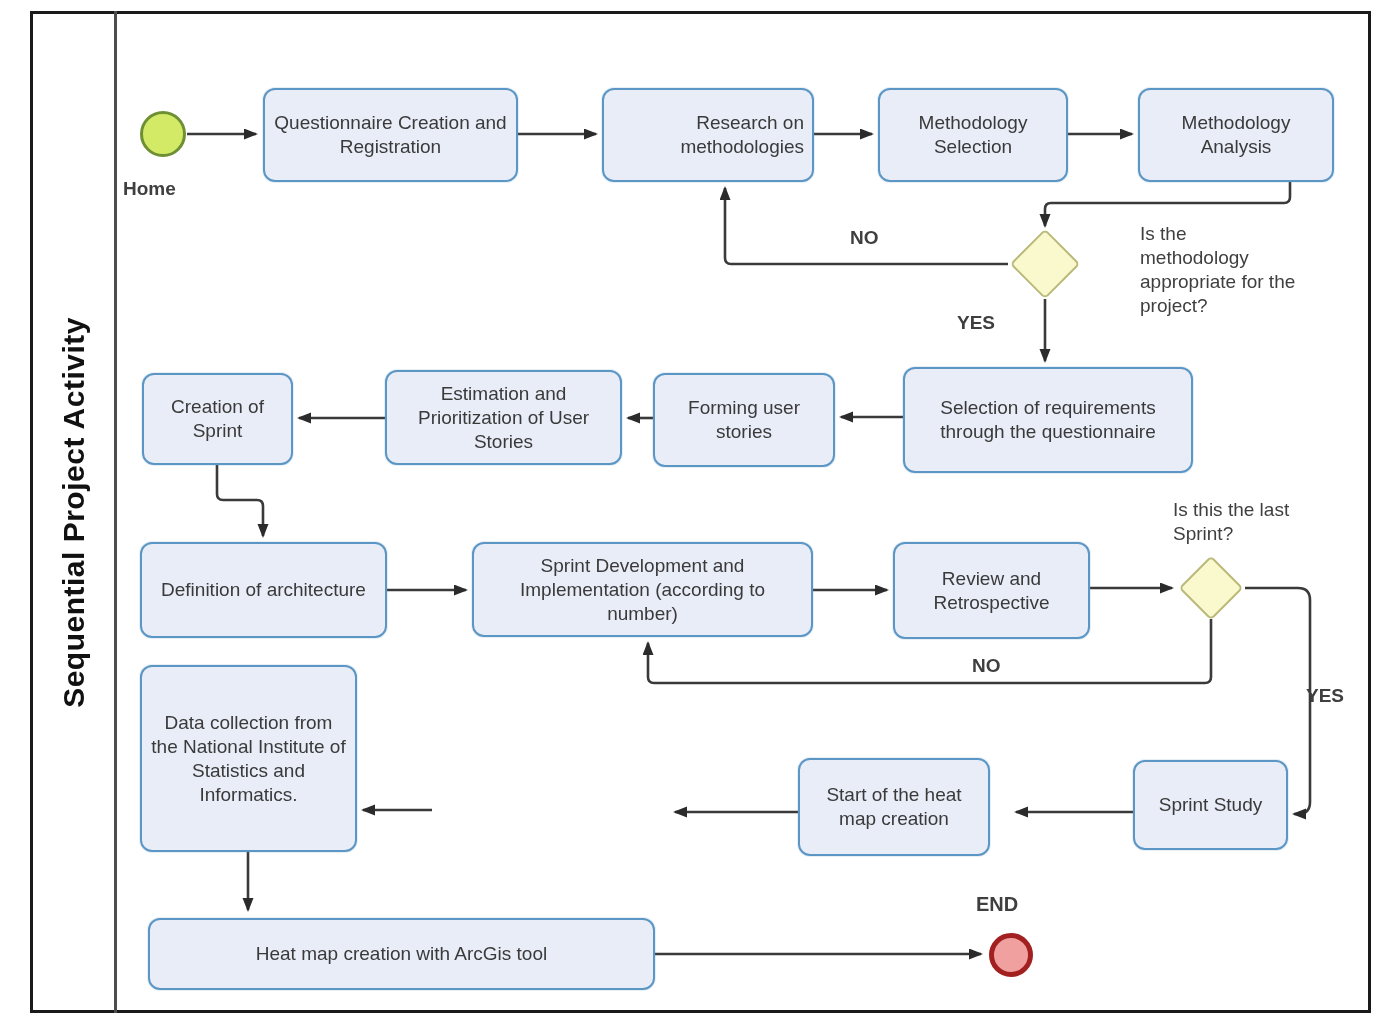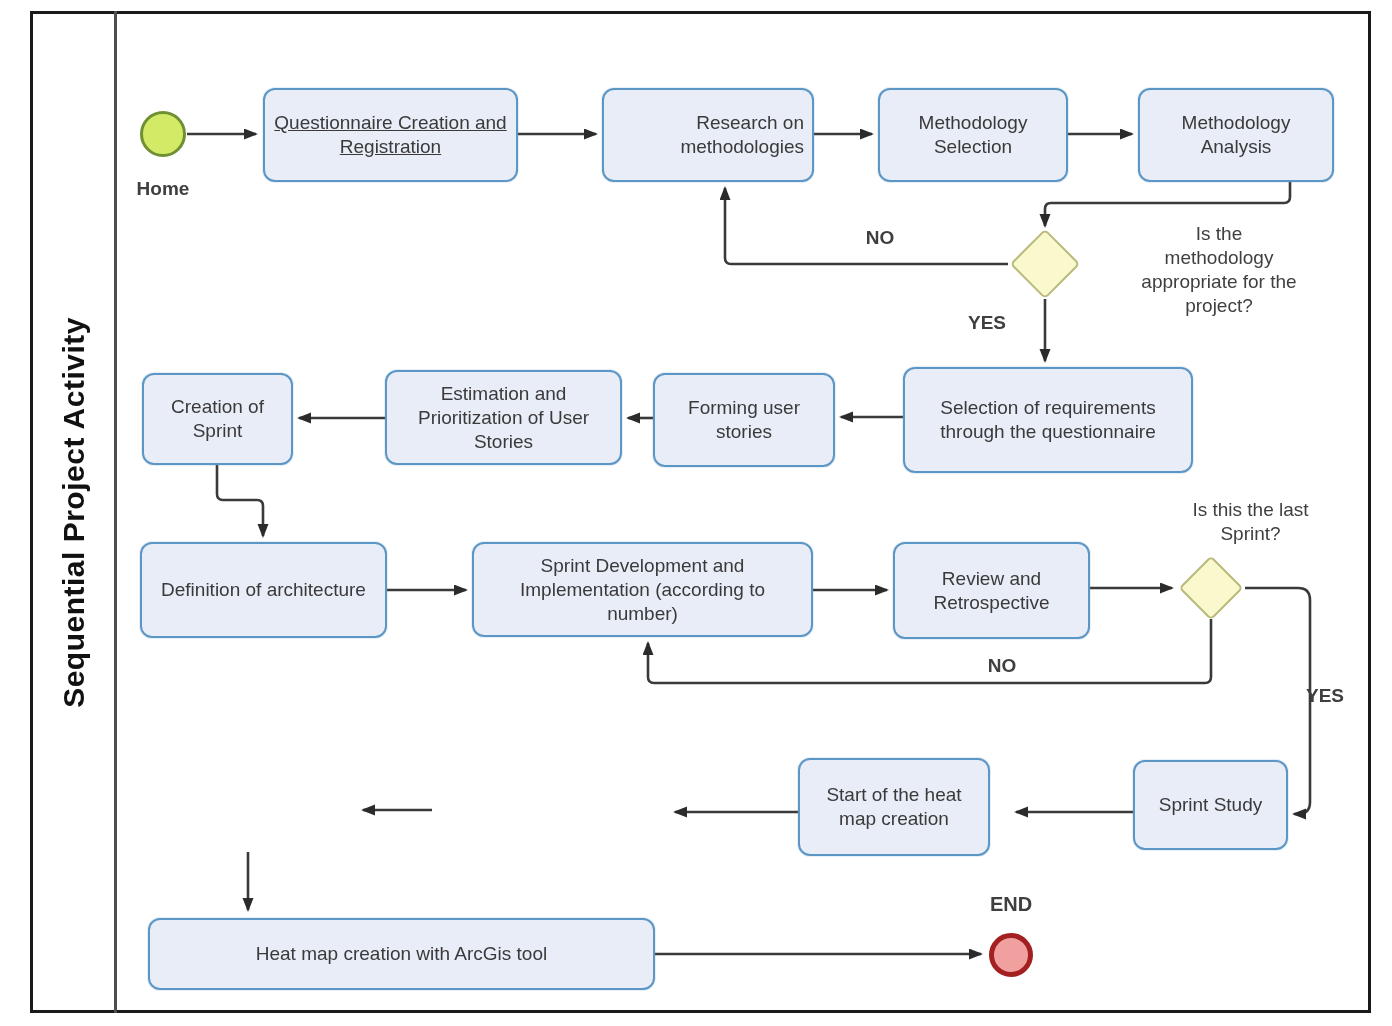--- a/index.html
+++ b/index.html
@@ -41,21 +41,21 @@
     background:var(--c-start_fill,#d3ea67);
     border:3px solid var(--c-start_border,#6f8f33);
     border-radius:50%;
   }
   .event-end{
     background:var(--c-end_fill,#f1a0a0);
     border:5px solid var(--c-end_border,#a32020);
     border-radius:50%;
   }
   .lbl{
-    position:absolute;z-index:3;text-align:center;color:#3f3f3f;
+    position:absolute;z-index:3;text-align:left;color:#3f3f3f;
     font-size:19px;line-height:24px;
   }
   .lbl.strong{font-weight:bold;}
 </style>
 </head>
 <body>
 
 <div class="canvas">
   <div class="frame"></div>
   <div class="lane-divider"></div>
@@ -93,21 +93,21 @@
       <path marker-end="url(#ah)" d="M655,954 H981"></path>
     </g>
   </svg>
 
   <div class="node event-start" style="left:140px;top:111px;width:46px;height:46px;"></div>
   <div class="lbl strong" style="left:123px;top:177px;width:80px;">Home</div>
 
   <div class="node event-end" style="left:989px;top:933px;width:44px;height:44px;"></div>
   <div class="lbl strong" style="left:976px;top:892px;width:70px;font-size:20px;">END</div>
 
-  <div class="node task" style="left:263px;top:88px;width:255px;height:94px;text-decoration:underline;">
+  <div class="node task" style="left:263px;top:88px;width:255px;height:94px;">
     <span>Questionnaire Creation and Registration</span>
     </div>
   <div class="node task" style="left:602px;top:88px;width:212px;height:94px;text-align:right;">
     <span>Research on methodologies</span>
     </div>
   <div class="node task" style="left:878px;top:88px;width:190px;height:94px;">
     <span>Methodology Selection</span>
     </div>
   <div class="node task" style="left:1138px;top:88px;width:196px;height:94px;">
     <span>Methodology Analysis</span>
@@ -145,17 +145,20 @@
   <div class="lbl" style="left:1173px;top:498px;width:155px;">Is this the last Sprint?</div>
   <div class="lbl strong" style="left:972px;top:654px;width:60px;">NO</div>
   <div class="lbl strong" style="left:1306px;top:684px;width:58px;text-align:left;">YES</div>
 
   <div class="node task" style="left:1133px;top:760px;width:155px;height:90px;">
     <span>Sprint Study</span>
     </div>
   <div class="node task" style="left:798px;top:758px;width:192px;height:98px;">
     <span>Start of the heat map creation</span>
     </div>
+  <div class="node task" style="left:140px;top:665px;width:217px;height:187px;">
+    <span>Data collection from the National Institute of Statistics and Informatics.</span>
+    </div>
 
   <div class="node task" style="left:148px;top:918px;width:507px;height:72px;">
     <span>Heat map creation with ArcGis tool</span>
     </div>
 </div>
 
 </body></html>

